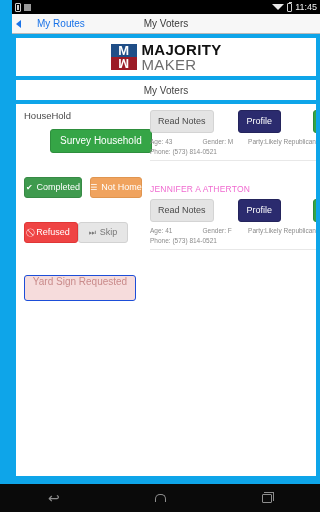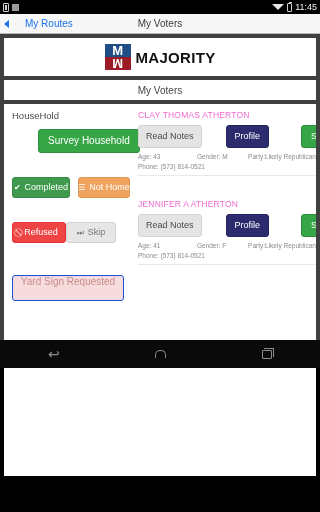--- a/index.html
+++ b/index.html
@@ -2,21 +2,21 @@
 <html><head>
 <meta charset="utf-8">
 <style>
   * { box-sizing: border-box; margin: 0; padding: 0; }
   html, body {
     width: 320px; height: 512px;
     background: #000;
     font-family: "Liberation Sans", sans-serif;
     overflow: hidden;
   }
-  #screen { position: relative; width: 320px; height: 368px; background: #404040; }
+  #screen { position: relative; width: 320px; height: 512px; background: #0ea5e9; padding-left: 12px; }
 
   
   .statusbar {
     height: 14px; background: #000; color: #e8e8e8;
     display: flex; align-items: center; justify-content: space-between;
     padding: 0 3px; font-size: 8px;
   }
   .sb-left { display: flex; align-items: center; gap: 3px; }
   .sb-right { display: flex; align-items: center; gap: 3px; }
   .sim-ic { width: 6px; height: 9px; border: 1px solid #cfcfcf; border-radius: 1px; position: relative; }
@@ -162,20 +162,21 @@
   </div>
 
   <div class="panel logo-panel">
     <div class="logo-wrap">
       <div class="logo-mark">
         <div class="lm-top"></div>
         <div class="lm-bot"></div>
       </div>
       <div class="logo-text">
         <div class="logo-l1">MAJORITY</div>
+        <div class="logo-l2">MAKER</div>
       </div>
     </div>
   </div>
 
   <div class="panel subheader-panel">
     <div class="subheader-text">My Voters</div>
   </div>
 
   <div class="panel content-panel">
 
@@ -209,21 +210,20 @@
       </div>
 
       <div class="btn-yardsign">
         <span>Yard Sign Requested</span>
       </div>
     </div>
 
     <div class="col-right">
 
       <div class="voter-block">
-        <div class="voter-name">CLAY THOMAS ATHERTON</div>
         <div class="voter-actions">
           <div class="btn btn-readnotes">
             <span>Read Notes</span>
           </div>
           <div class="btn btn-profile">
             <span>Profile</span>
           </div>
           <div class="btn btn-survey">
             <span>Survey</span>
           </div>

